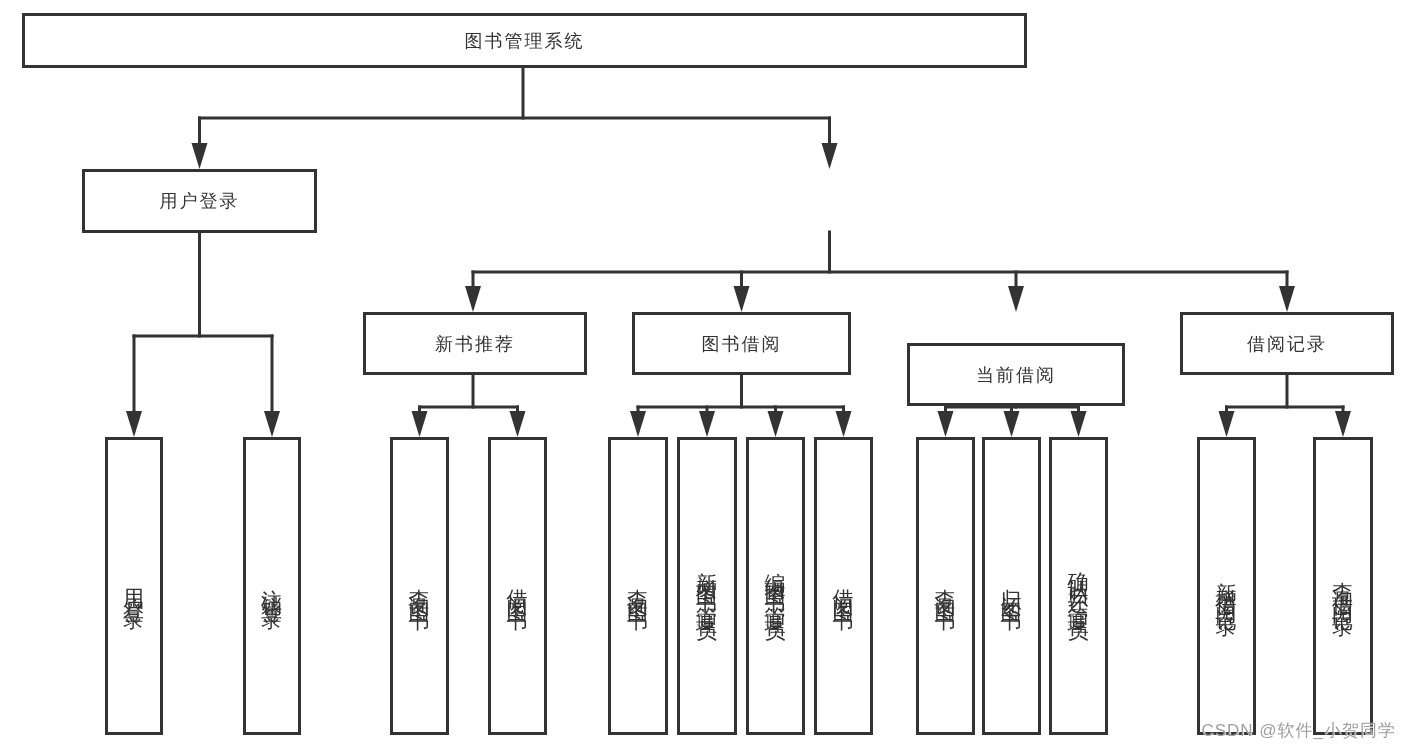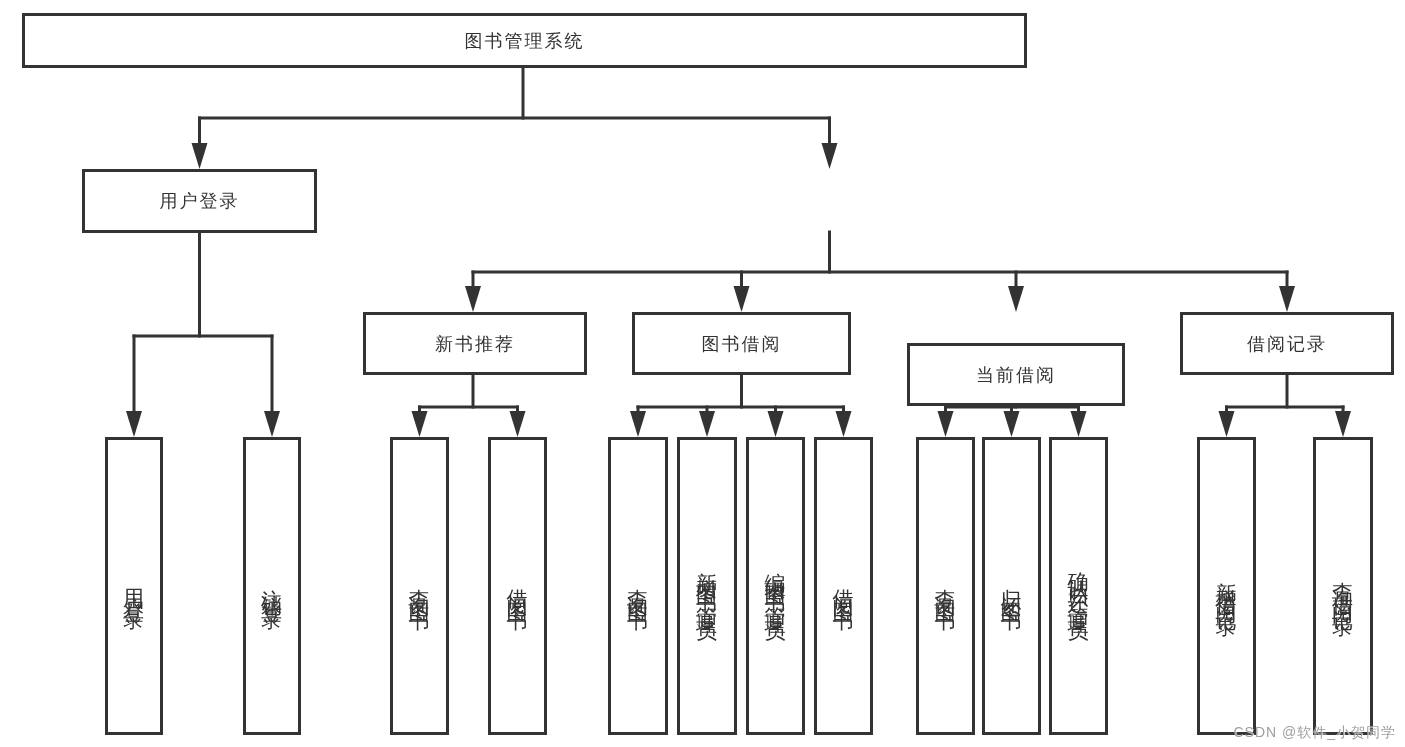--- a/index.html
+++ b/index.html
@@ -34,21 +34,21 @@
     text-orientation: mixed;
     letter-spacing: 7px;
     white-space: normal;
     line-height: 1;
     font-size: 21px;
   }
   #watermark {
     position: absolute;
     right: 9px;
     bottom: 5px;
-    font-size: 14px;
+    font-size: 17px;
     color: #9e9e9e;
     letter-spacing: 1px;
     text-shadow: 1px 1px 1px rgba(255,255,255,0.9);
   }
 </style>
 </head>
 <body>
 
 <div id="canvas">
 

